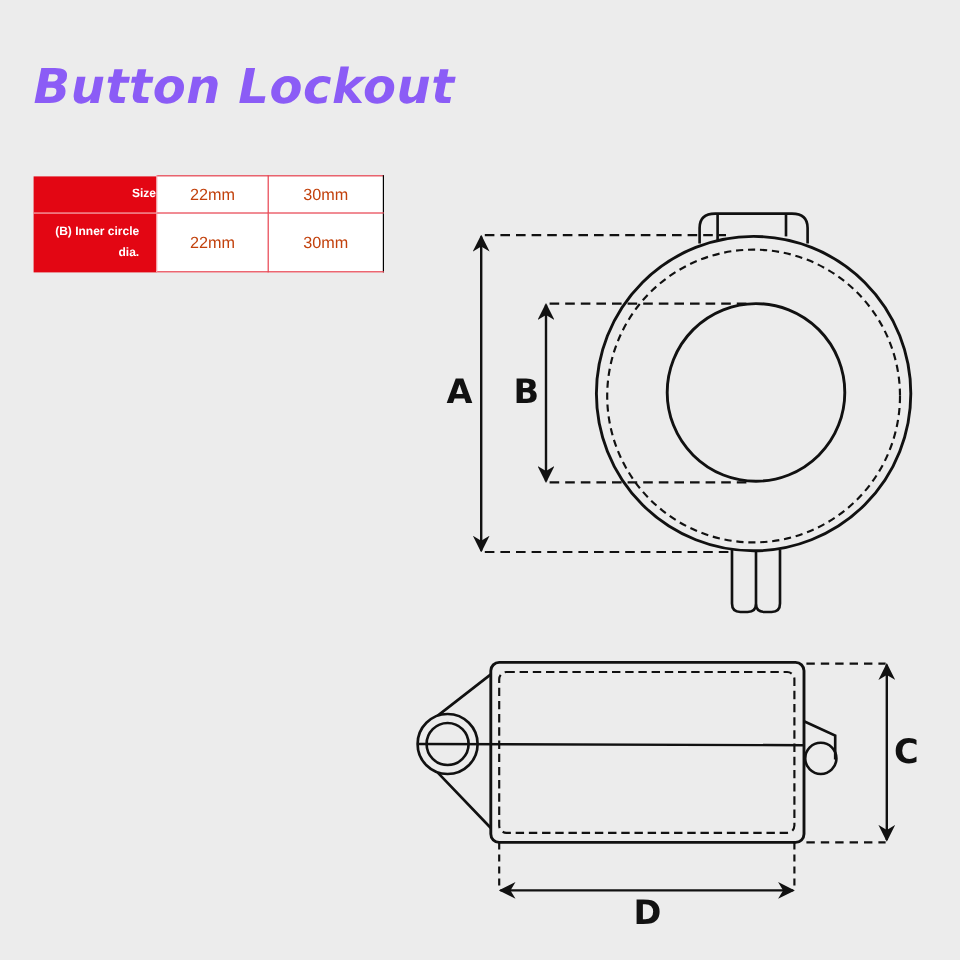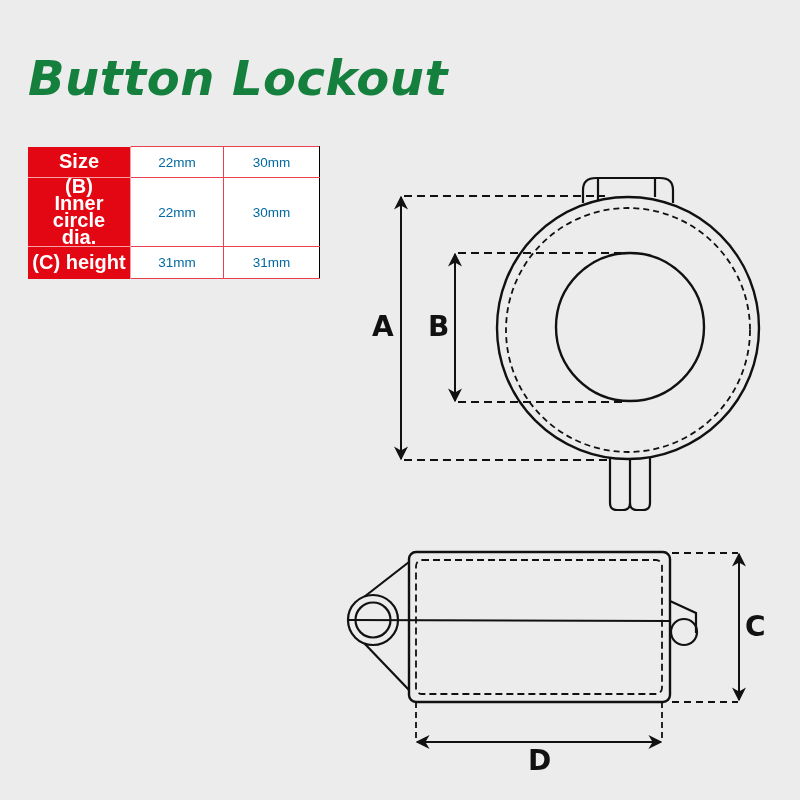--- a/index.html
+++ b/index.html
@@ -3,42 +3,43 @@
   <meta charset="utf-8">
   <style>
     html, body { margin: 0; padding: 0; }
     body {
       width: 800px; height: 800px; overflow: hidden;
       background: #ececec; position: relative;
       font-family: "Liberation Sans", "DejaVu Sans", sans-serif;
     }
     .title {
       position: absolute; left: 28px; top: 50px;
-      font-size: 48px; font-weight: bold; font-style: italic;
-      color: #15803d; letter-spacing: 0.5px; margin: 0;
+      font-size: 40px; font-weight: bold; font-style: italic;
+      color: #8b5cf6; letter-spacing: 0.5px; margin: 0;
       font-family: "DejaVu Sans", sans-serif;
     }
     table.spec {
       position: absolute; left: 28px; top: 146px;
       border-collapse: collapse; table-layout: fixed;
       width: 290px;
     }
     table.spec th, table.spec td {
       border: 1px solid #e8414f;
       text-align: center; vertical-align: middle;
       padding: 0; line-height: 17px;
     }
     table.spec th {
       background: #e30613; color: #ffffff;
-      font-weight: bold; font-size: 20px; width: 102px;
+      font-weight: bold; font-size: 10px; width: 102px;
       border-color: #f5a0a6;
       border-left: none;
+      text-align: right;
     }
     table.spec td {
-      background: #ffffff; color: #0369a1; font-size: 13.5px;
+      background: #ffffff; color: #c2410c; font-size: 13.5px;
     }
     table.spec tr:first-child th { border-top: none; }
     table.spec tr:last-child th { border-bottom: none; }
     table.spec td.c2 { width: 92px; }
     table.spec td.c3 { width: 95px; border-right: 1px solid #000000; }
     svg.drawing { position: absolute; left: 0; top: 0; }
     .dim-label {
       position: absolute; font-size: 28px; font-weight: bold; color: #111;
       font-family: "DejaVu Sans", sans-serif; line-height: 1;
     }
@@ -52,25 +53,20 @@
   <tbody>
     <tr style="height:31px">
       <th>Size</th>
       <td class="c2">22mm</td>
       <td class="c3">30mm</td>
     </tr>
     <tr style="height:49px">
       <th style="padding:0 14px">(B) Inner circle dia.</th>
       <td class="c2">22mm</td>
       <td class="c3">30mm</td>
-    </tr>
-    <tr style="height:32px">
-      <th>(C) height</th>
-      <td class="c2">31mm</td>
-      <td class="c3">31mm</td>
     </tr>
   </tbody>
 </table>
 
 <svg class="drawing" width="800" height="800" viewBox="0 0 800 800">
   <defs>
     <marker id="ah" viewBox="0 0 10 10" refX="9" refY="5" markerWidth="7" markerHeight="7" orient="auto-start-reverse">
       <path d="M0,0 L10,5 L0,10 L3,5 Z" fill="#111"></path>
     </marker>
   </defs>

